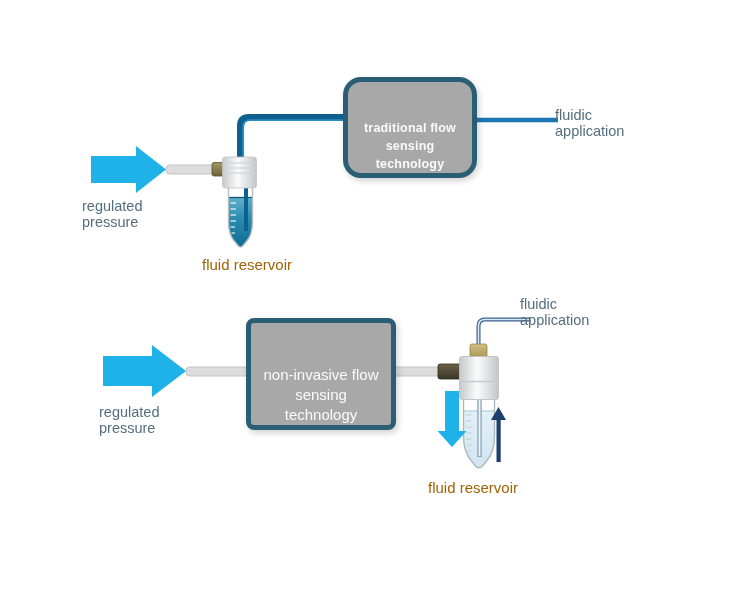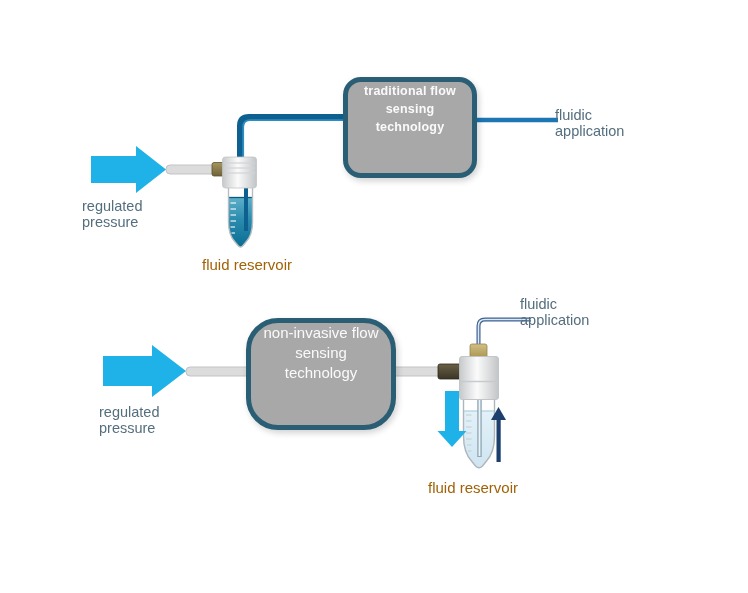--- a/index.html
+++ b/index.html
@@ -3,28 +3,28 @@
 <meta charset="utf-8">
 <style>
   html,body { margin:0; padding:0; background:#ffffff; }
   .canvas {
     position:relative; width:748px; height:593px; background:#ffffff;
     font-family:"Liberation Sans", sans-serif; overflow:hidden;
   }
   .canvas svg.layer { position:absolute; left:0; top:0; z-index:1; }
   .sensor-box {
     position:absolute; z-index:2; background:#a8a8a8;
-    border:5px solid #2a5e74; display:flex; align-items:flex-start; justify-content:center;
+    border:5px solid #2a5e74; display:flex; align-items:flex-end; justify-content:center;
     text-align:center; color:#fafafa; box-shadow:2px 3px 6px rgba(0,0,0,0.18);
     box-sizing:border-box;
   }
   #box-top { left:343px; top:77px; width:134px; height:101px; border-radius:18px;
     font-weight:bold; font-size:12.5px; line-height:1.45; letter-spacing:0.2px; }
   #box-top .inner { width:104px; }
-  #box-bottom { left:246px; top:318px; width:150px; height:112px; border-radius:32px;
+  #box-bottom { left:246px; top:318px; width:150px; height:112px; border-radius:8px;
     font-weight:normal; font-size:15px; line-height:1.34; }
   #box-bottom .inner { width:116px; }
   .label { position:absolute; z-index:3; text-align:left; color:#546e7e;
     font-size:14.5px; line-height:1.12; }
   .label.teal { color:#a16207; font-size:15px; }
   #lbl-reg-top { left:82px; top:198px; width:90px; }
   #lbl-fluidic-top { left:555px; top:107px; width:100px; }
   #lbl-reservoir-top { left:202px; top:257px; width:105px; }
   #lbl-reg-bottom { left:99px; top:404px; width:90px; }
   #lbl-fluidic-bottom { left:520px; top:296px; width:110px; }

